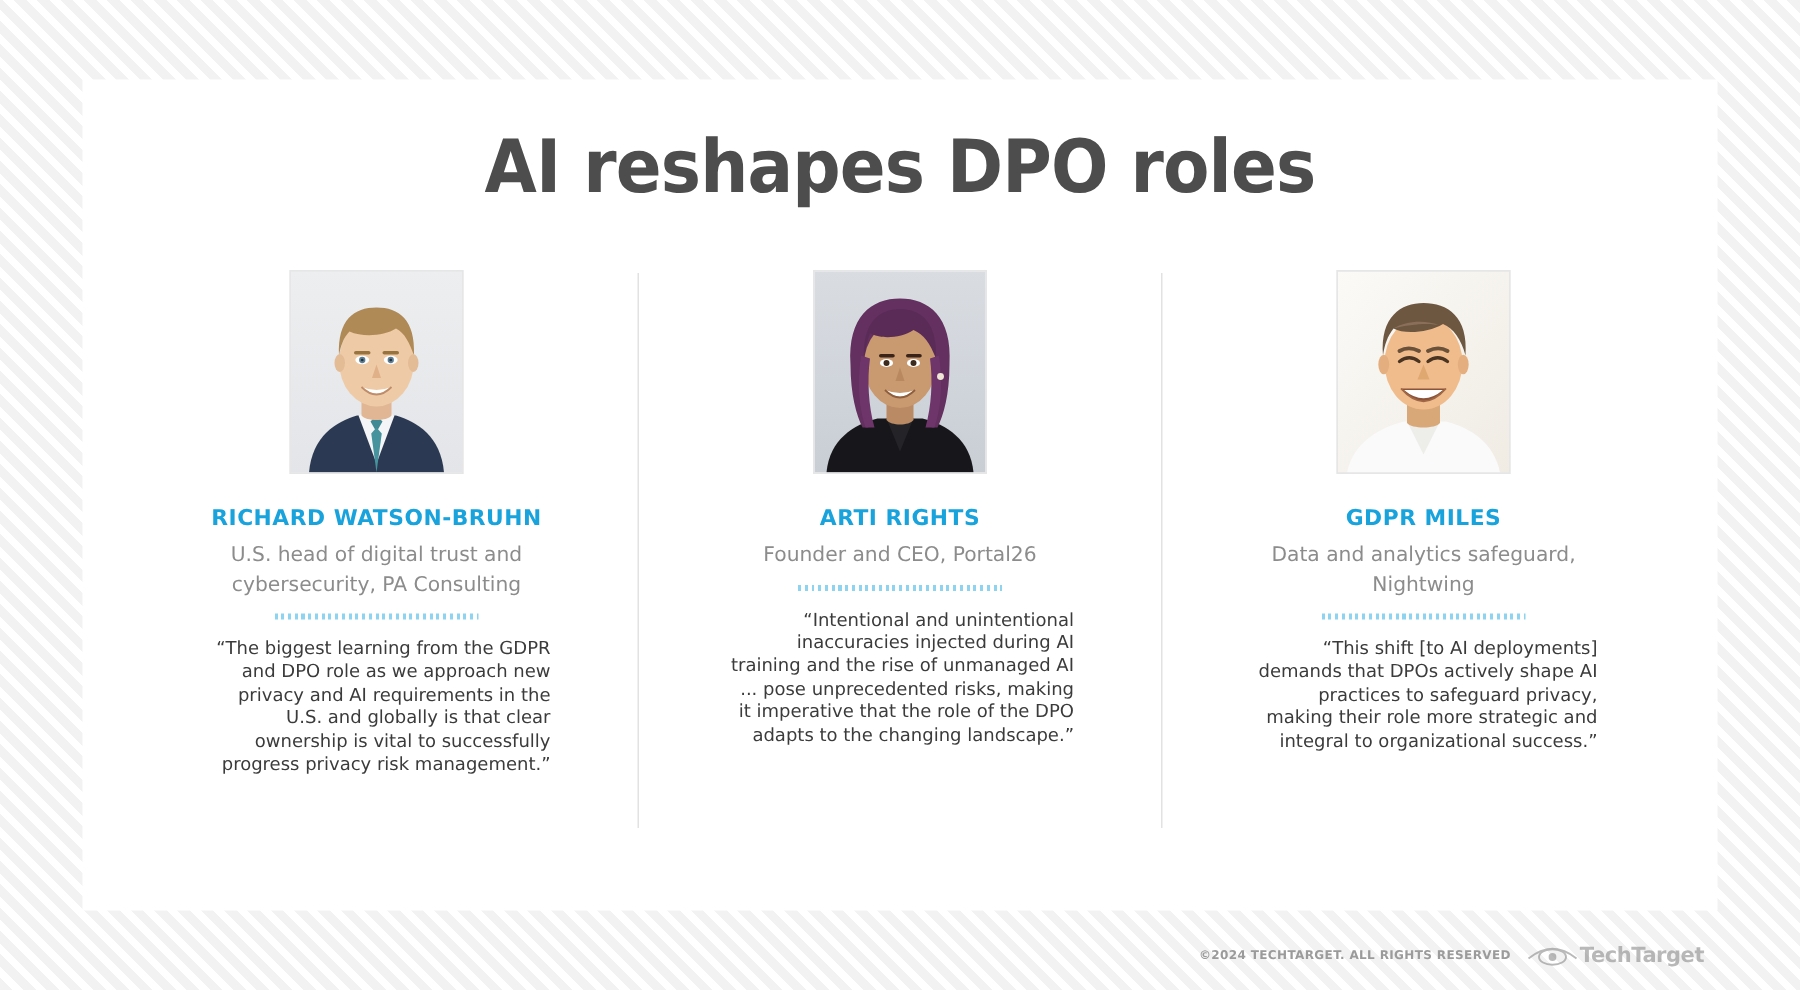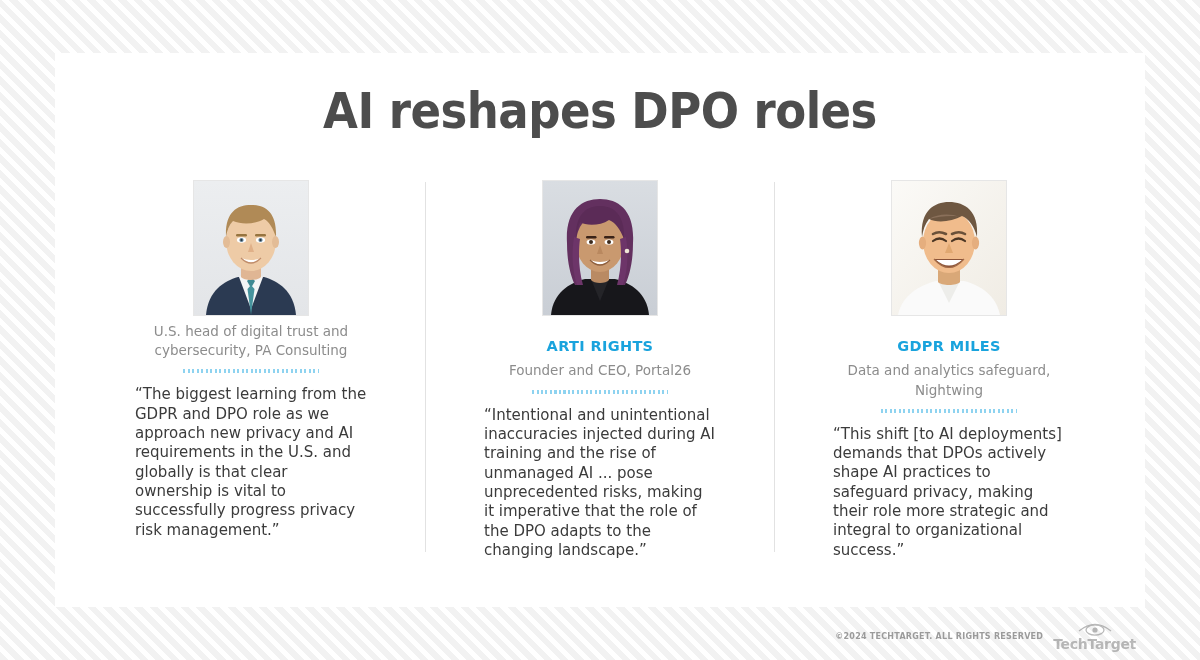--- a/index.html
+++ b/index.html
@@ -121,23 +121,23 @@
       to right,
       #8ed3f0 0px,
       #8ed3f0 2px,
       rgba(255,255,255,0) 2px,
       rgba(255,255,255,0) 4.5px
     );
   }
   .quote {
     margin-top: 12px;
     color: #3b3b3b;
-    font-size: 15px;
+    font-size: 12px;
     line-height: 1.29;
-    text-align: left;
+    text-align: right;
     max-width: 232px;
   }
 
   
   #footer {
     position: absolute;
     left: 0;
     top: 612px;
     width: 1200px;
     height: 48px;
@@ -150,21 +150,21 @@
   #copyright {
     font-size: 8px;
     color: #9b9b9b;
     letter-spacing: 0.25px;
     font-weight: bold;
     margin-right: 10px;
     white-space: nowrap;
   }
   #logo {
     display: flex;
-    flex-direction: column;
+    flex-direction: row;
     align-items: center;
     opacity: 0.62;
   }
   #logo-word {
     font-size: 14px;
     font-weight: bold;
     color: #8f8f8f;
     letter-spacing: -0.3px;
     line-height: 1;
     margin-top: 1px;
@@ -217,20 +217,21 @@
             <circle cx="66.5" cy="59" r="2.1" fill="#5d7d93"></circle>
             <circle cx="47.5" cy="59" r="0.9" fill="#23313a"></circle>
             <circle cx="66.5" cy="59" r="0.9" fill="#23313a"></circle>
 
             <path d="M57 62 L54 71 L60 71 Z" fill="#e0b088"></path>
 
             <path d="M47 77 Q57 86 67 77 Q57 81 47 77 Z" fill="#ffffff"></path>
             <path d="M47 77 Q57 87 67 77" stroke="#c08d6b" stroke-width="1.2" fill="none"></path>
           </svg>
         </div>
+        <div class="person-name">RICHARD WATSON-BRUHN</div>
         <div class="person-role">U.S. head of digital trust and cybersecurity, PA Consulting</div>
         <div class="dots"></div>
         <div class="quote">“The biggest learning from the GDPR and DPO role as we approach new privacy and AI requirements in the U.S. and globally is that clear ownership is vital to successfully progress privacy risk management.”</div>
       </div>
 
       <div class="divider"></div>
 
       <div class="col">
         <div class="photo">
           <svg width="114" height="134" viewBox="0 0 114 134">

